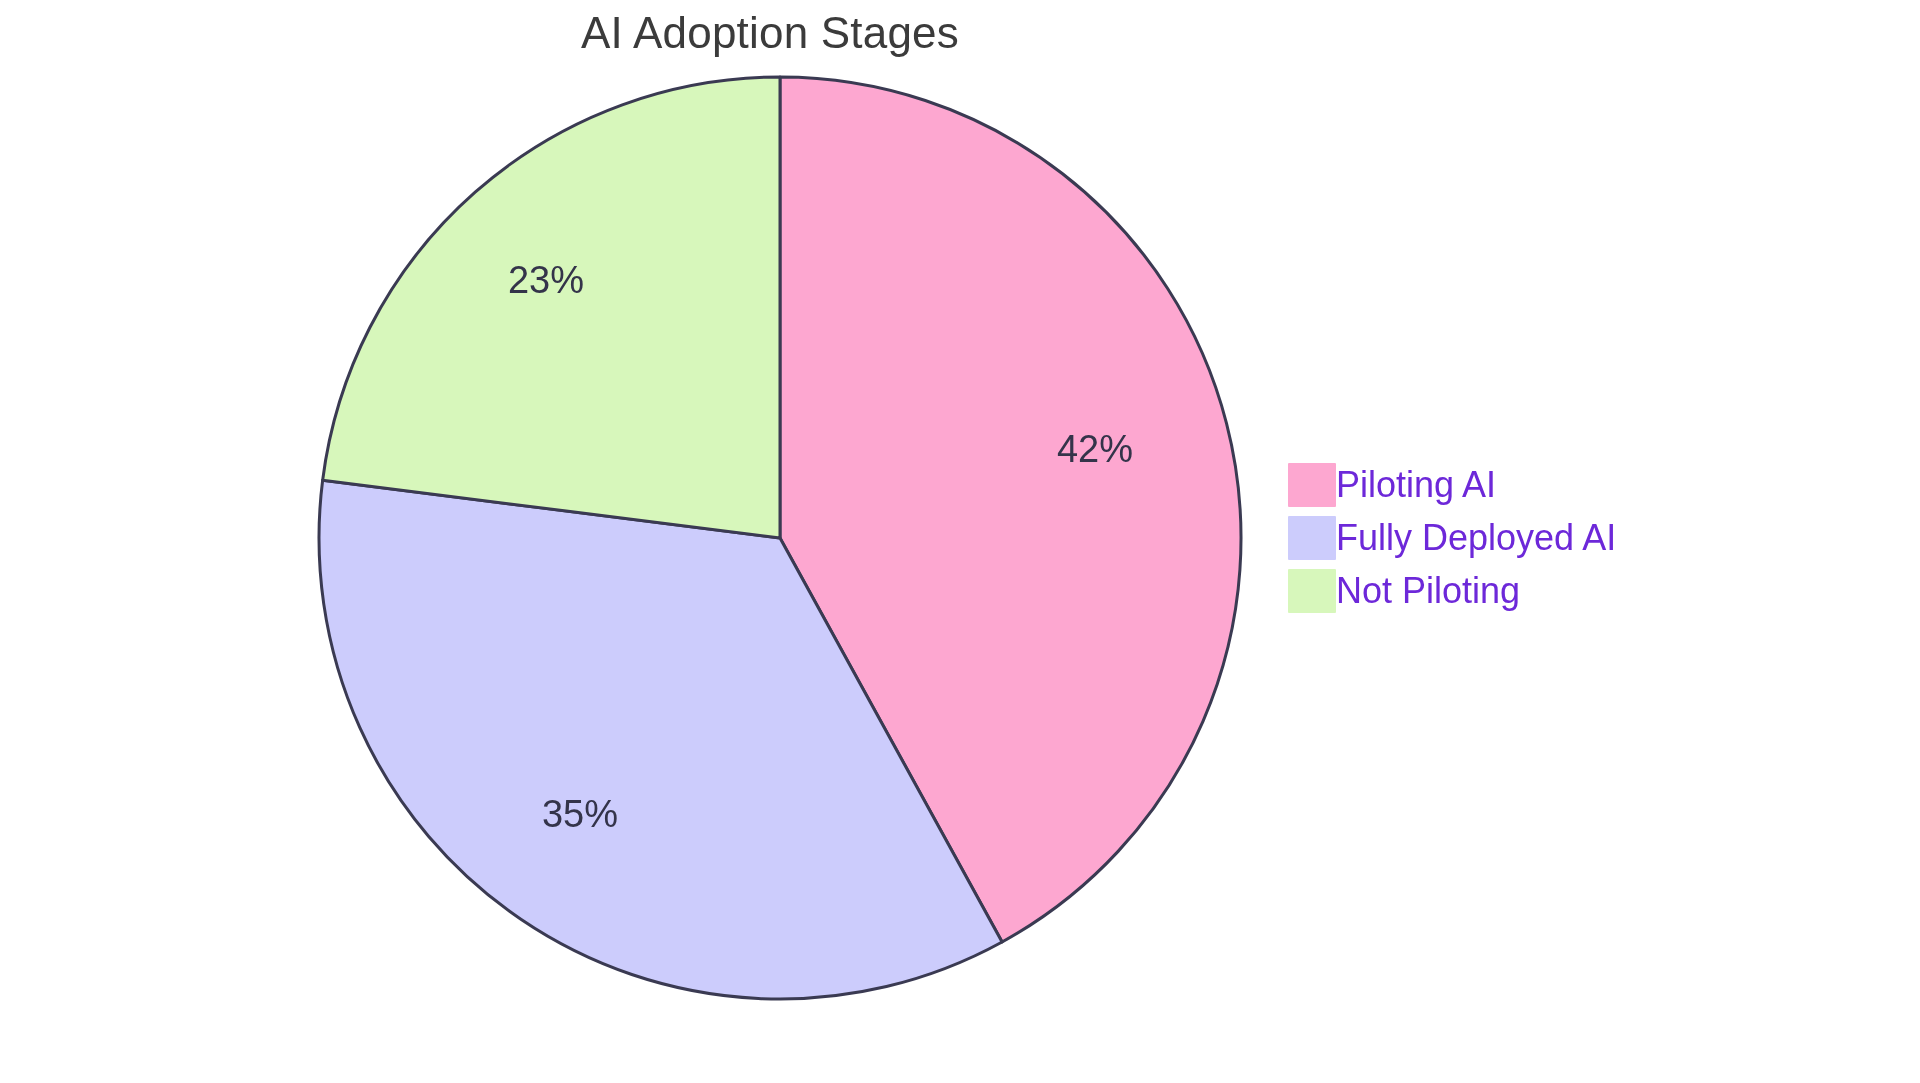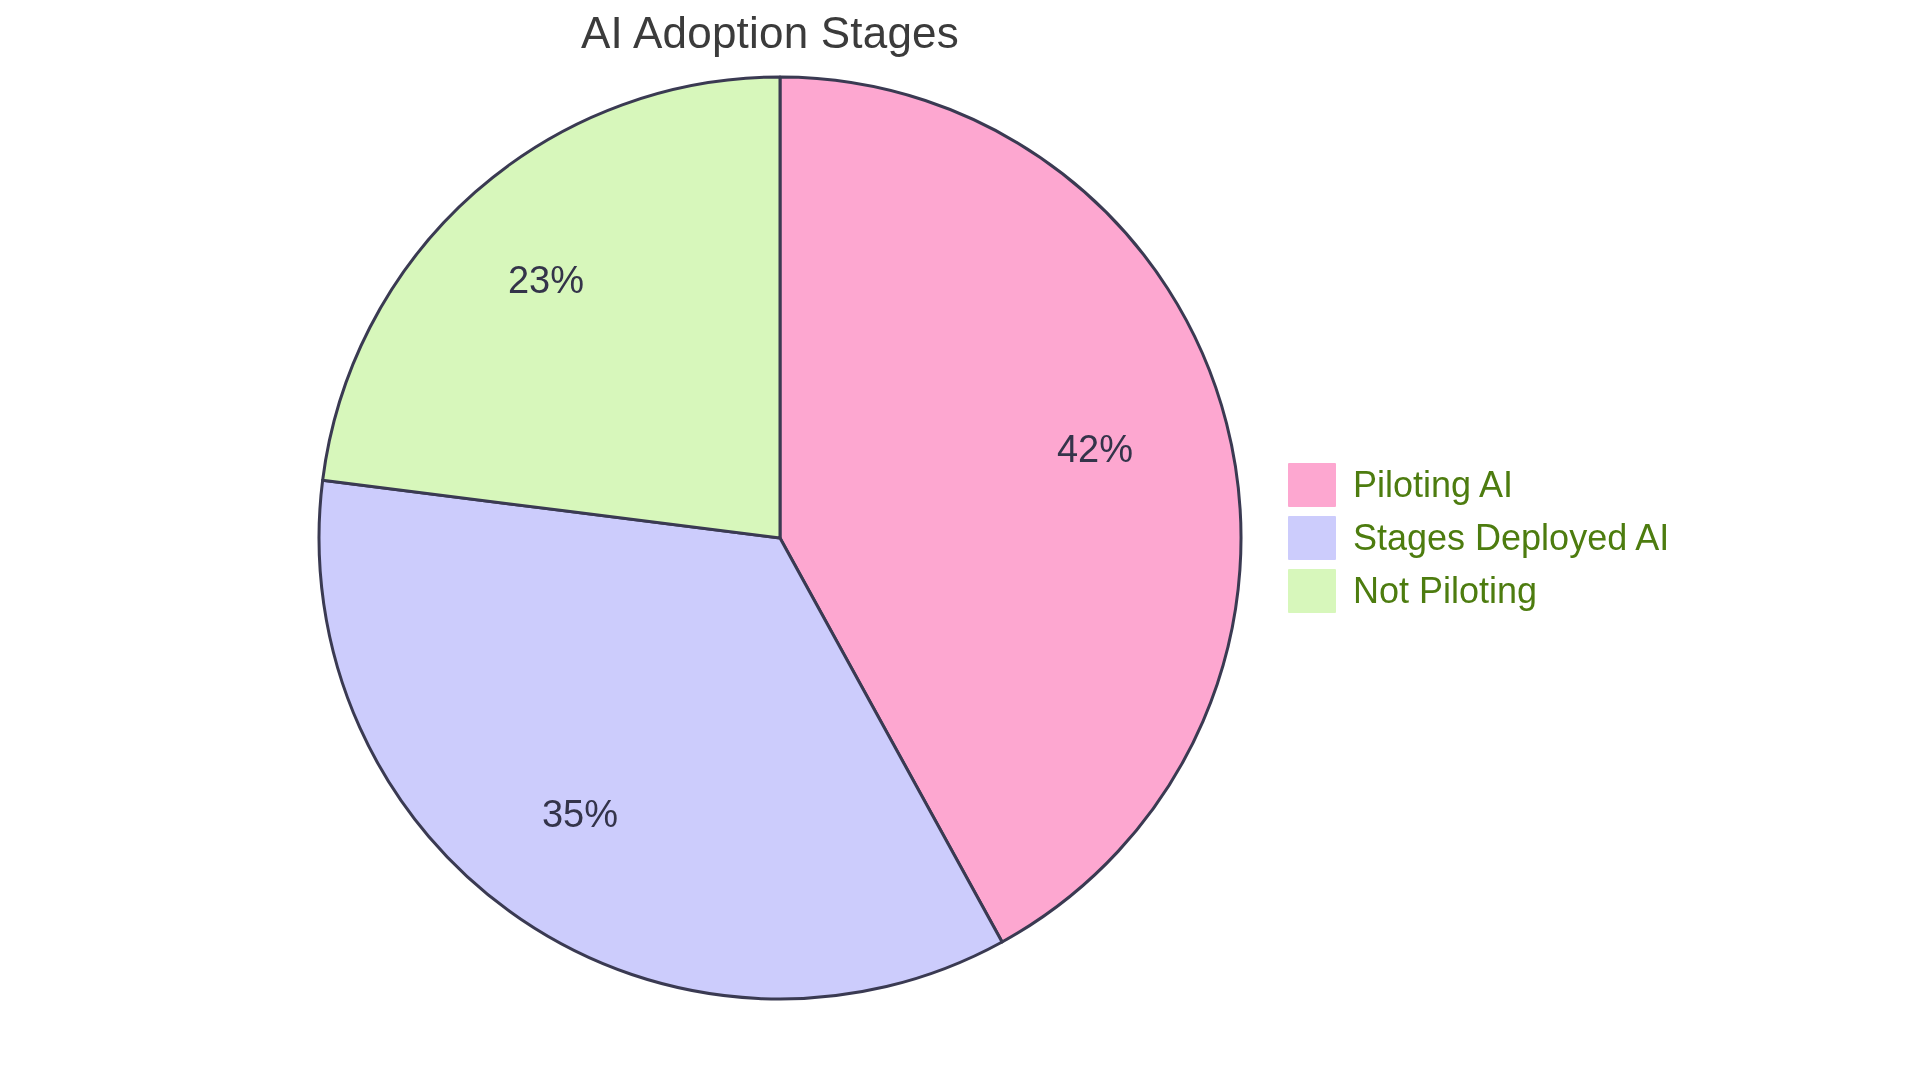--- a/index.html
+++ b/index.html
@@ -75,24 +75,23 @@
     align-items: center;
     height: 53px;
   }
   .legend-swatch {
     width: 48px;
     height: 44px;
     flex: 0 0 auto;
     border-radius: 1px;
   }
   .legend-label {
-    margin-left: 17px;
     font-size: 36px;
     font-weight: 400;
-    color: #4d7c0f;
+    color: #6d28d9;
     white-space: nowrap;
     line-height: 1;
   }
 </style>
 </head>
 <body>
 
 <div class="figure">
 
   <div class="chart-title">AI Adoption Stages</div>
@@ -112,21 +111,21 @@
     </svg>
   </div>
 
   <div class="legend" id="legend">
       <div class="legend-row">
         <span class="legend-swatch" style="background: rgb(253, 167, 208);"></span>
         <span class="legend-label">Piloting AI</span>
       </div>
       <div class="legend-row">
         <span class="legend-swatch" style="background: rgb(204, 204, 252);"></span>
-        <span class="legend-label">Stages Deployed AI</span>
+        <span class="legend-label">Fully Deployed AI</span>
       </div>
       <div class="legend-row">
         <span class="legend-swatch" style="background: rgb(215, 247, 187);"></span>
         <span class="legend-label">Not Piloting</span>
       </div>
     </div>
 
 </div>
 
 </body></html>

